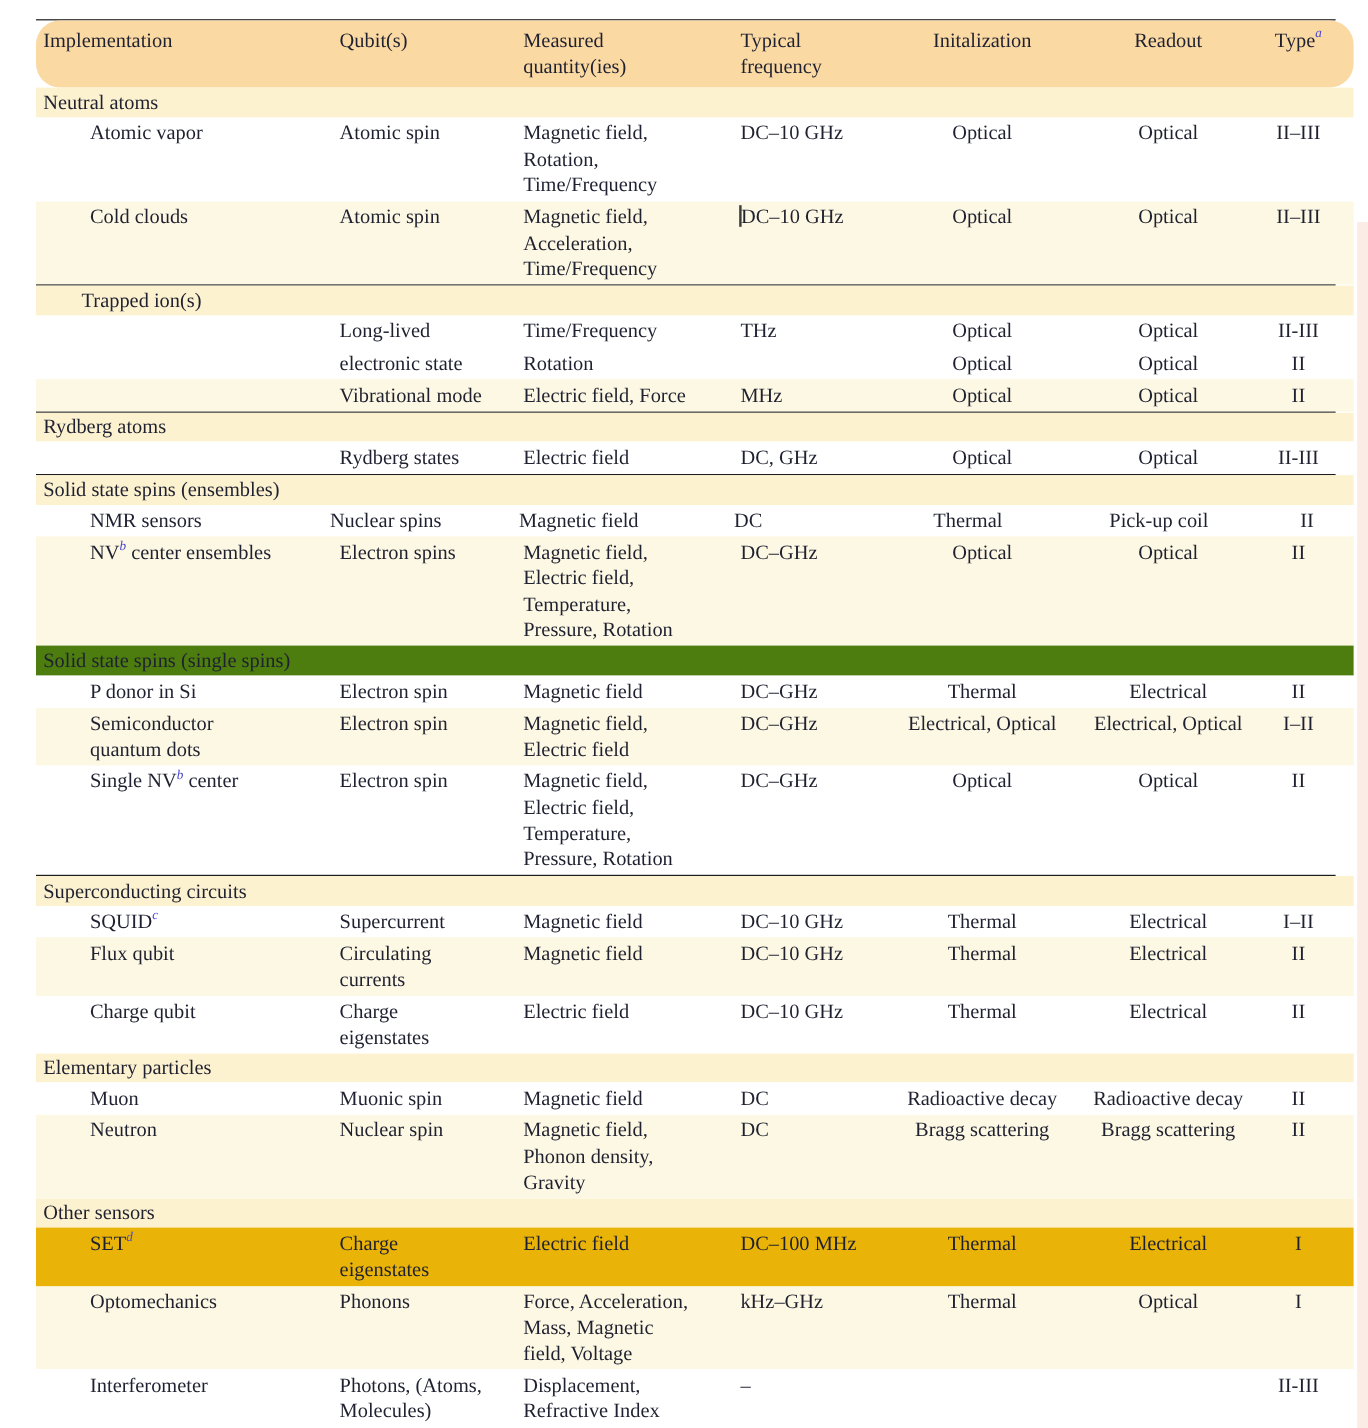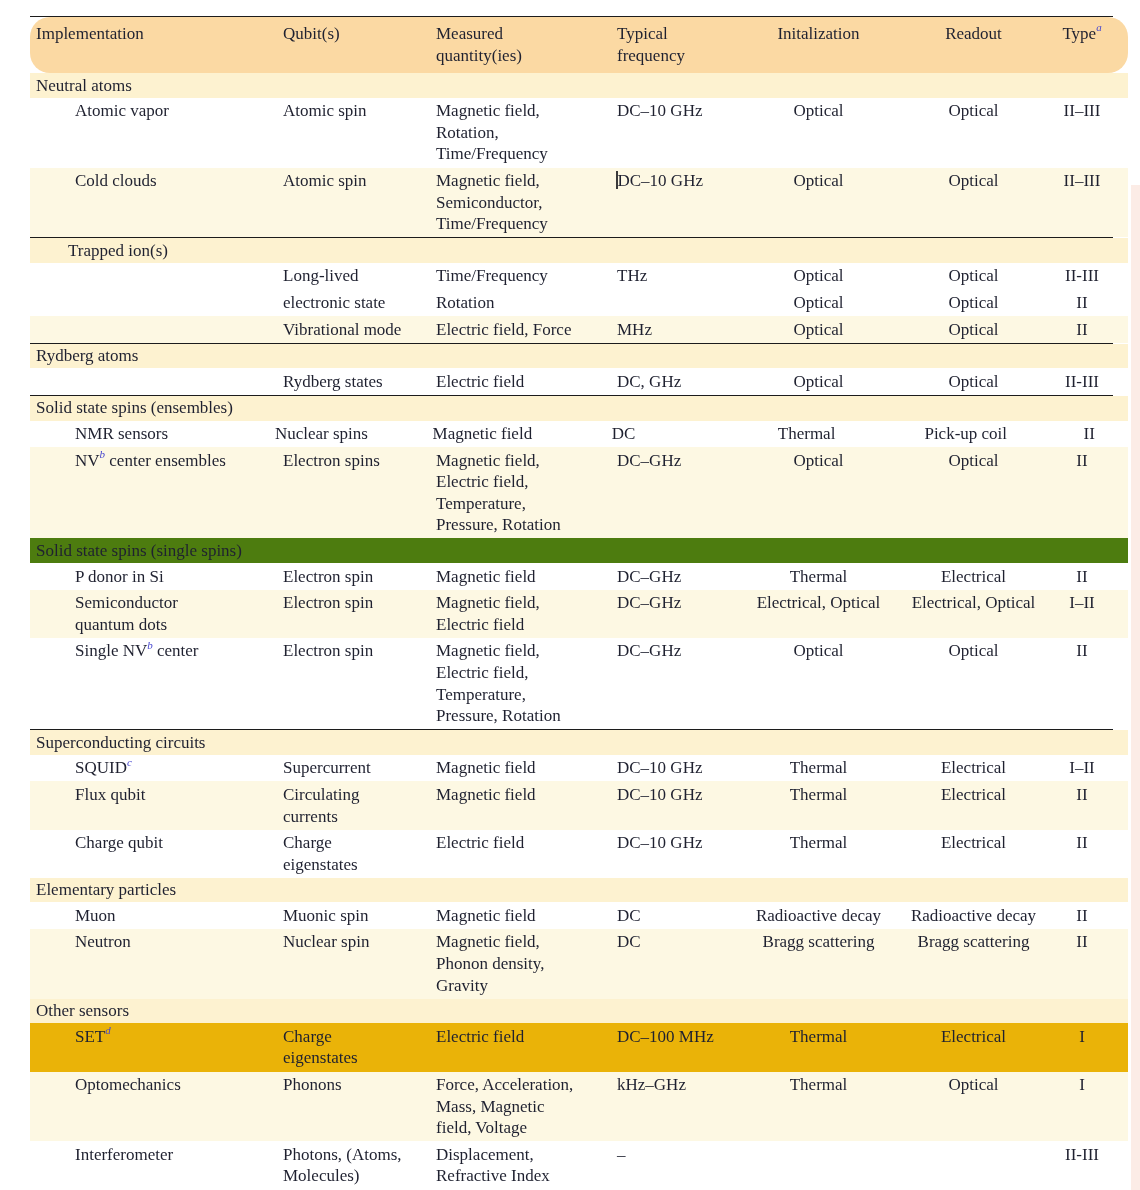--- a/index.html
+++ b/index.html
@@ -151,21 +151,21 @@
         </div>
         <div class="row" style="background: rgb(253, 248, 227);">
           <div class="cell c1">
             <div class="line"><span>Cold clouds</span></div>
           </div>
           <div class="cell c2">
             <div class="line"><span>Atomic spin</span></div>
           </div>
           <div class="cell c3">
             <div class="line"><span>Magnetic field,</span></div>
-            <div class="line"><span>Semiconductor,</span></div>
+            <div class="line"><span>Acceleration,</span></div>
             <div class="line"><span>Time/Frequency</span></div>
           </div>
           <div class="cell c4">
             <div class="line"><span class="caret"></span><span>DC–10 GHz</span></div>
           </div>
           <div class="cell c5">
             <div class="line"><span>Optical</span></div>
           </div>
           <div class="cell c6">
             <div class="line"><span>Optical</span></div>

